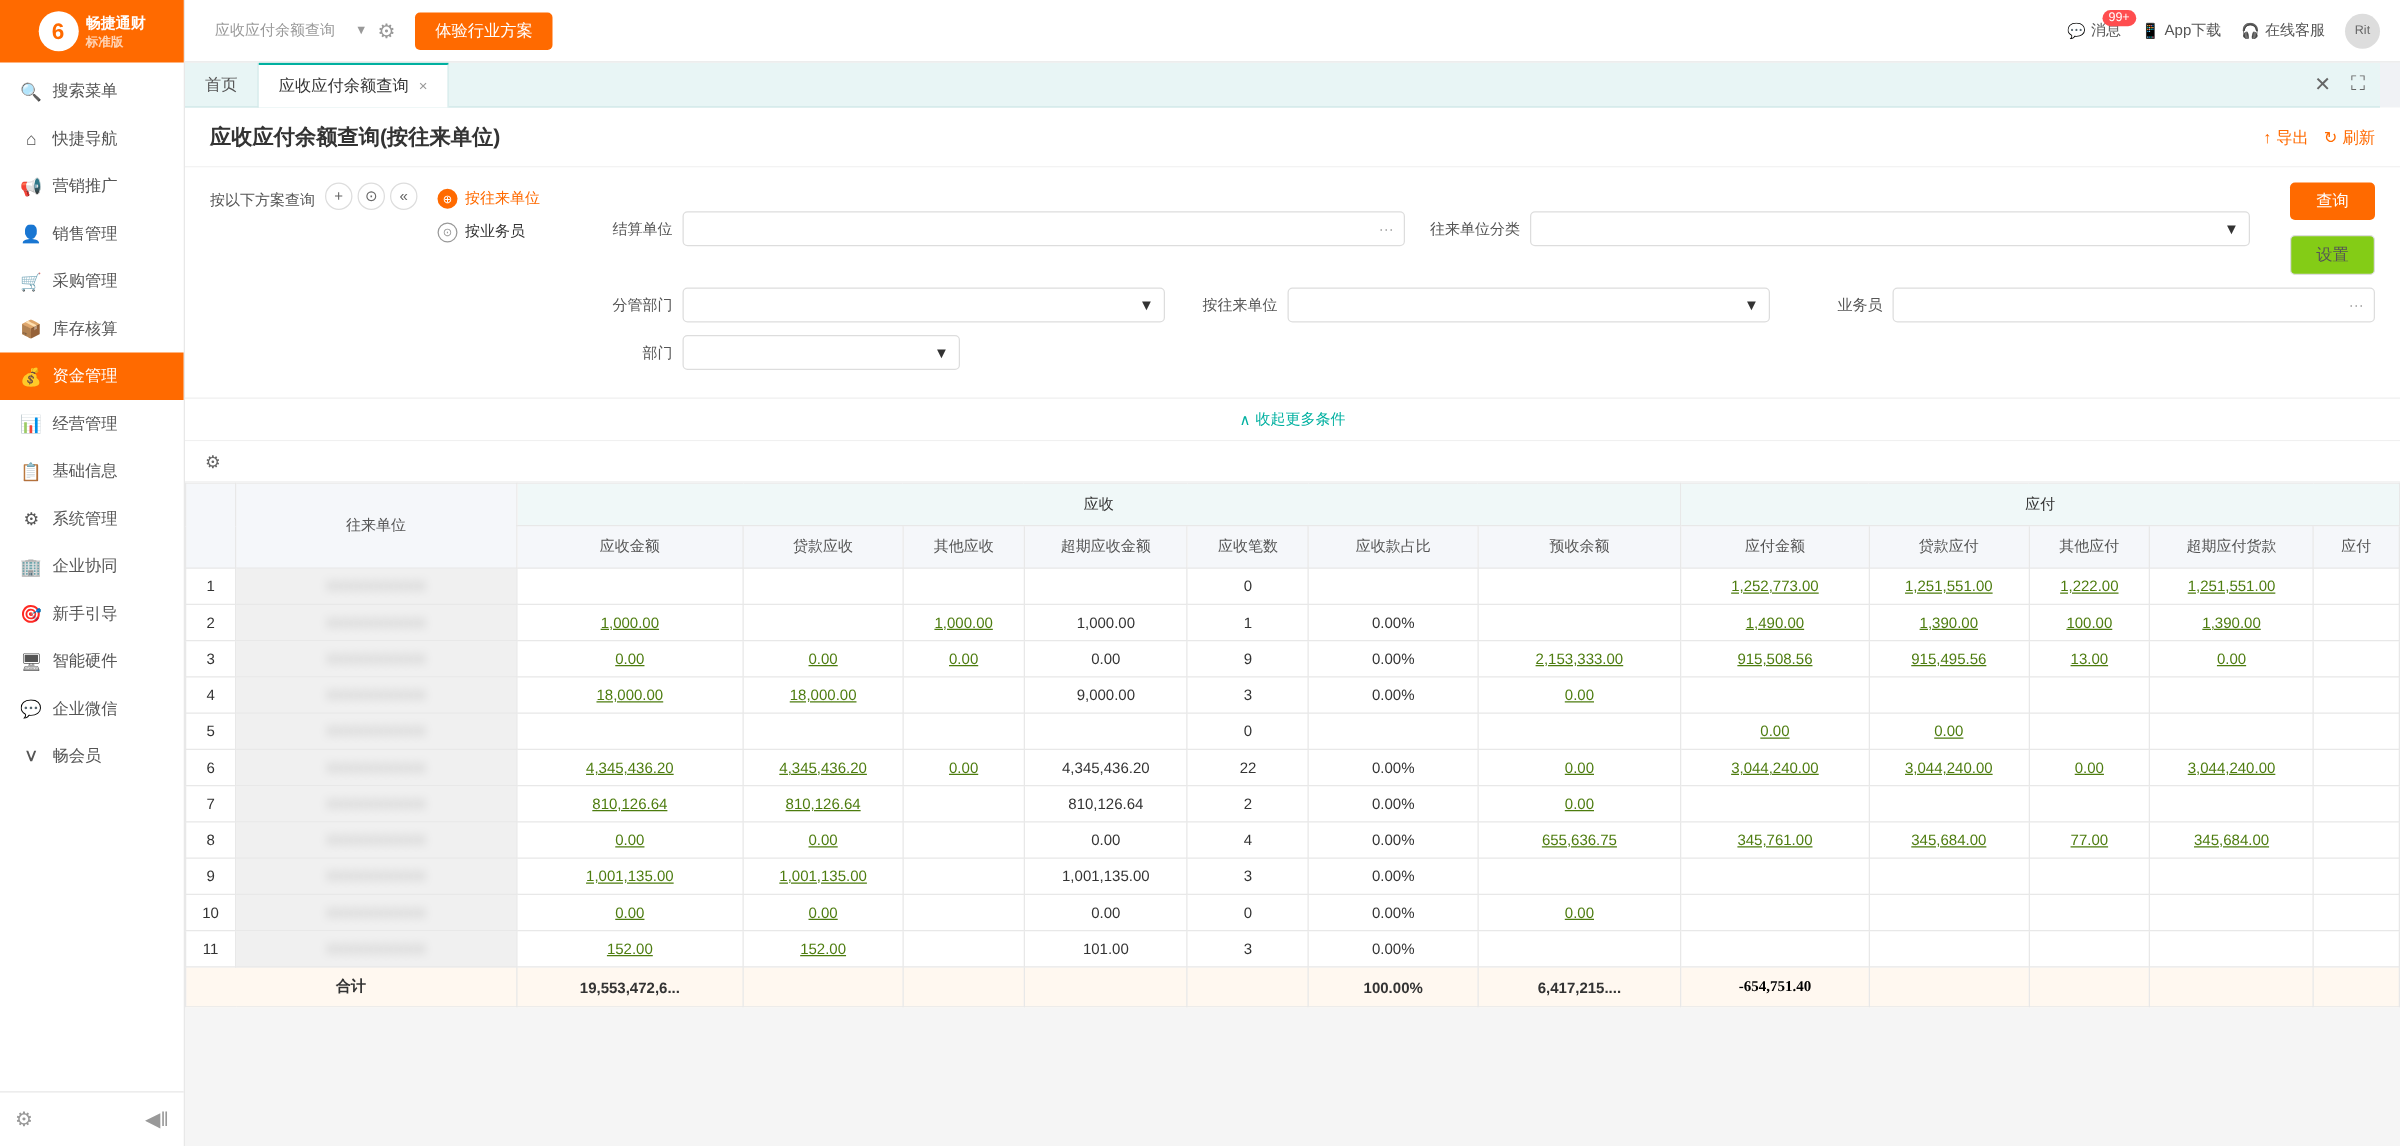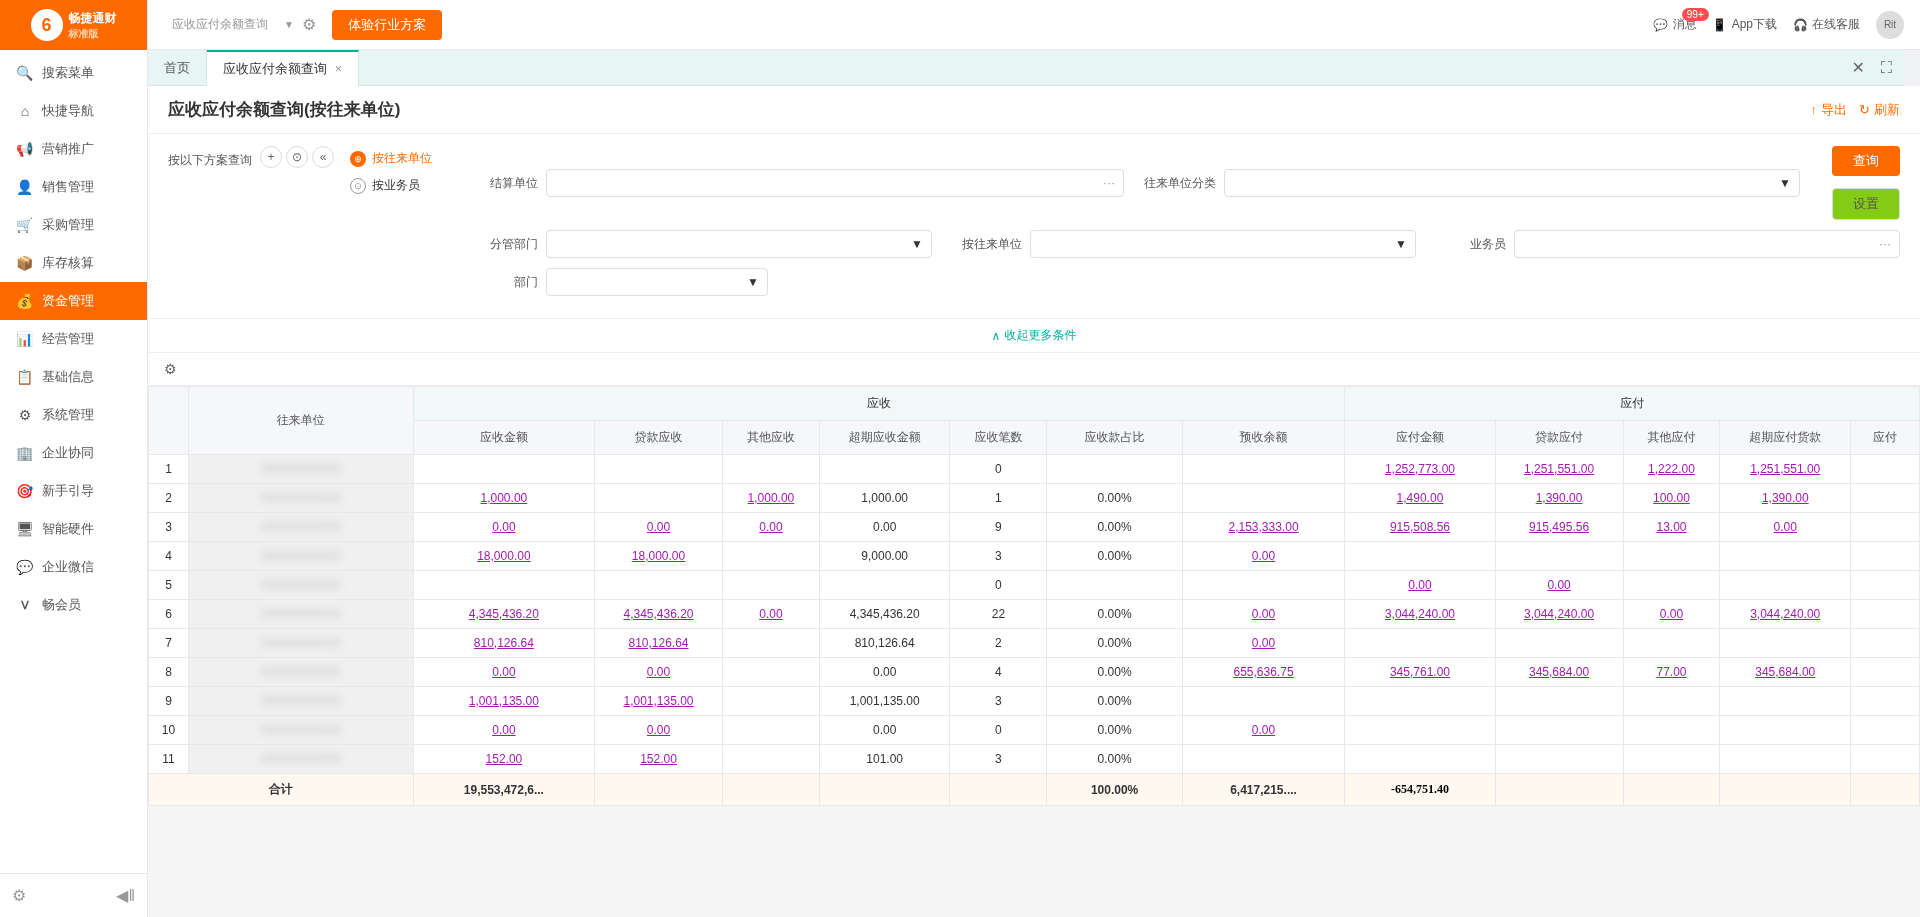--- a/index.html
+++ b/index.html
@@ -129,21 +129,21 @@
     thead th {
       padding: 8px 10px; text-align: center; border: 1px solid #e8e8e8;
       color: #555; font-weight: normal; white-space: nowrap; position: relative;
     }
     thead th.group-header { background: #f0f8f8; color: #333; font-weight: 500; }
     tbody tr { background: #fff; }
     tbody td {
       padding: 7px 10px; border: 1px solid #e8e8e8; text-align: center;
       color: #333; white-space: nowrap;
     }
-    tbody td.link { color: #a21caf; text-decoration: underline; cursor: pointer; }
+    tbody td.link { color: #4d7c0f; text-decoration: underline; cursor: pointer; }
     tfoot tr { background: #fff8f0; }
     tfoot td { padding: 7px 24px; border: 1px solid #e8e8e8; font-weight: 600; color: #333; white-space: nowrap; text-align: center; }
     tfoot td.negative { color: #000000; font-family: Liberation Serif, serif; }
 
     .table-container { overflow-x: auto; overflow-y: auto; max-height: 420px; position: relative; }
   </style>
 </head>
 <body>
 
 <div class="sidebar">

